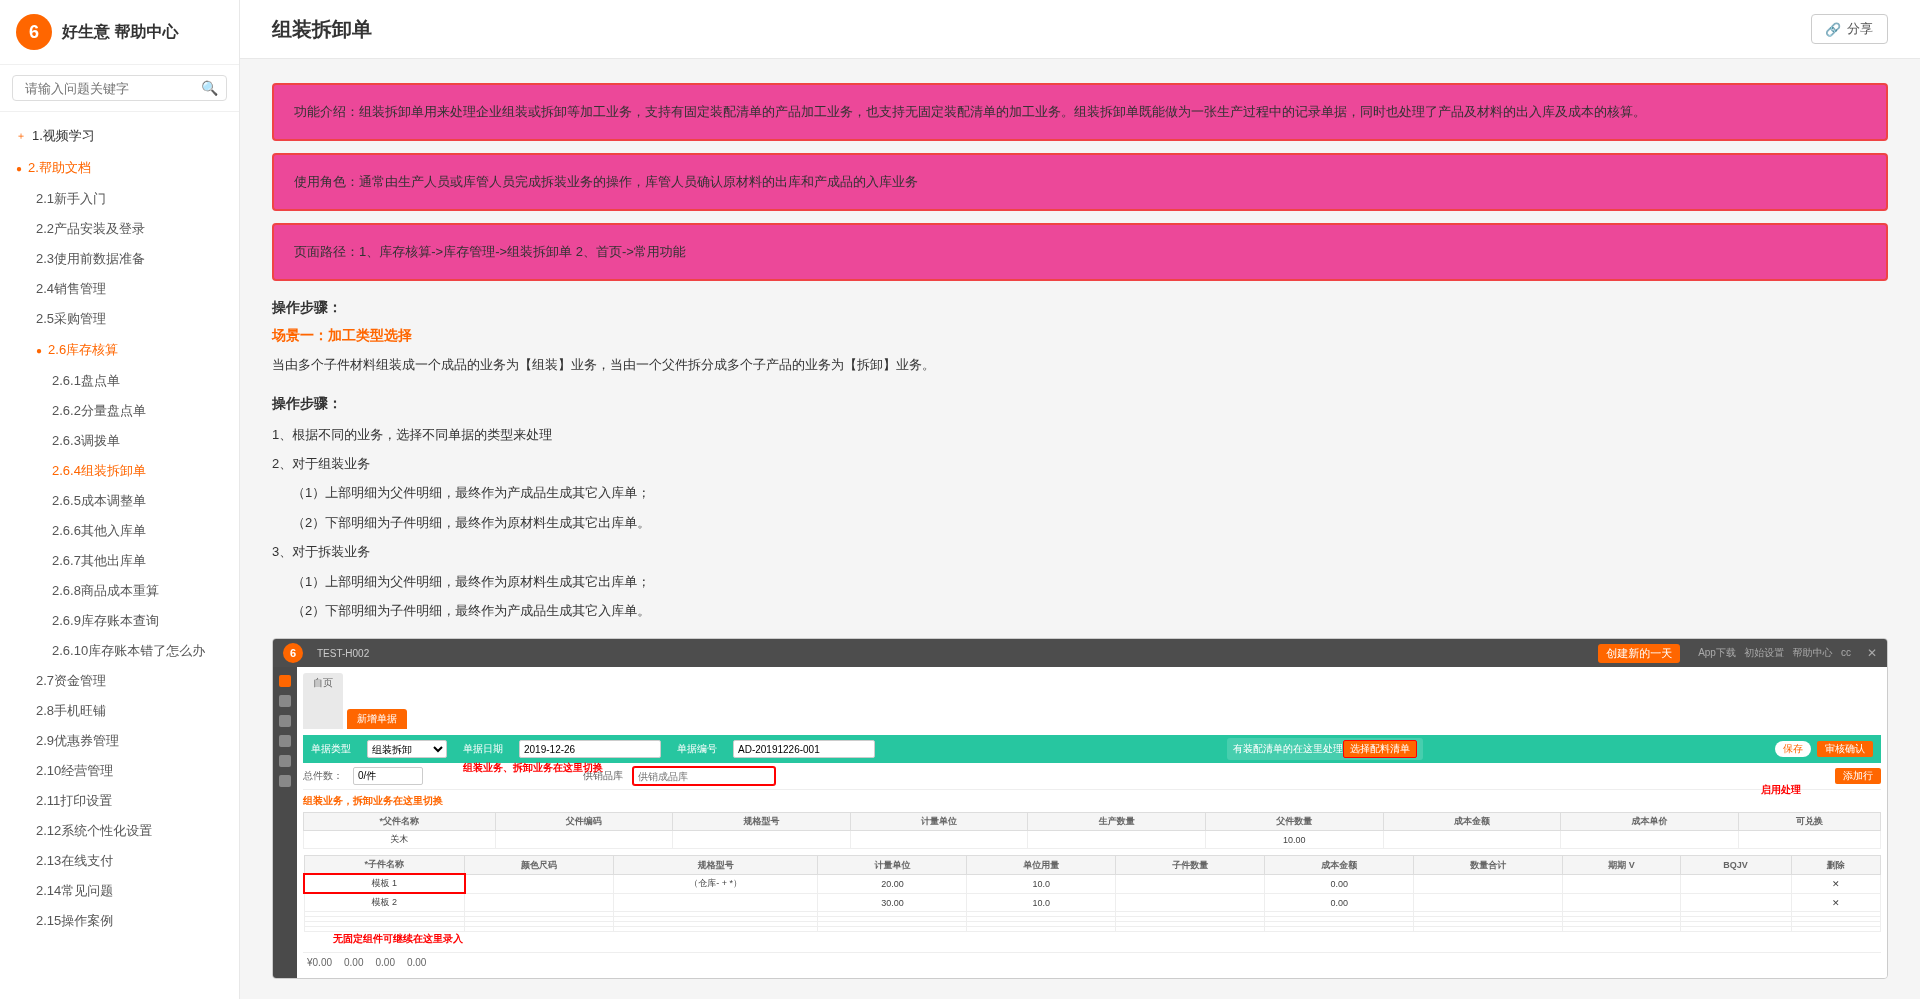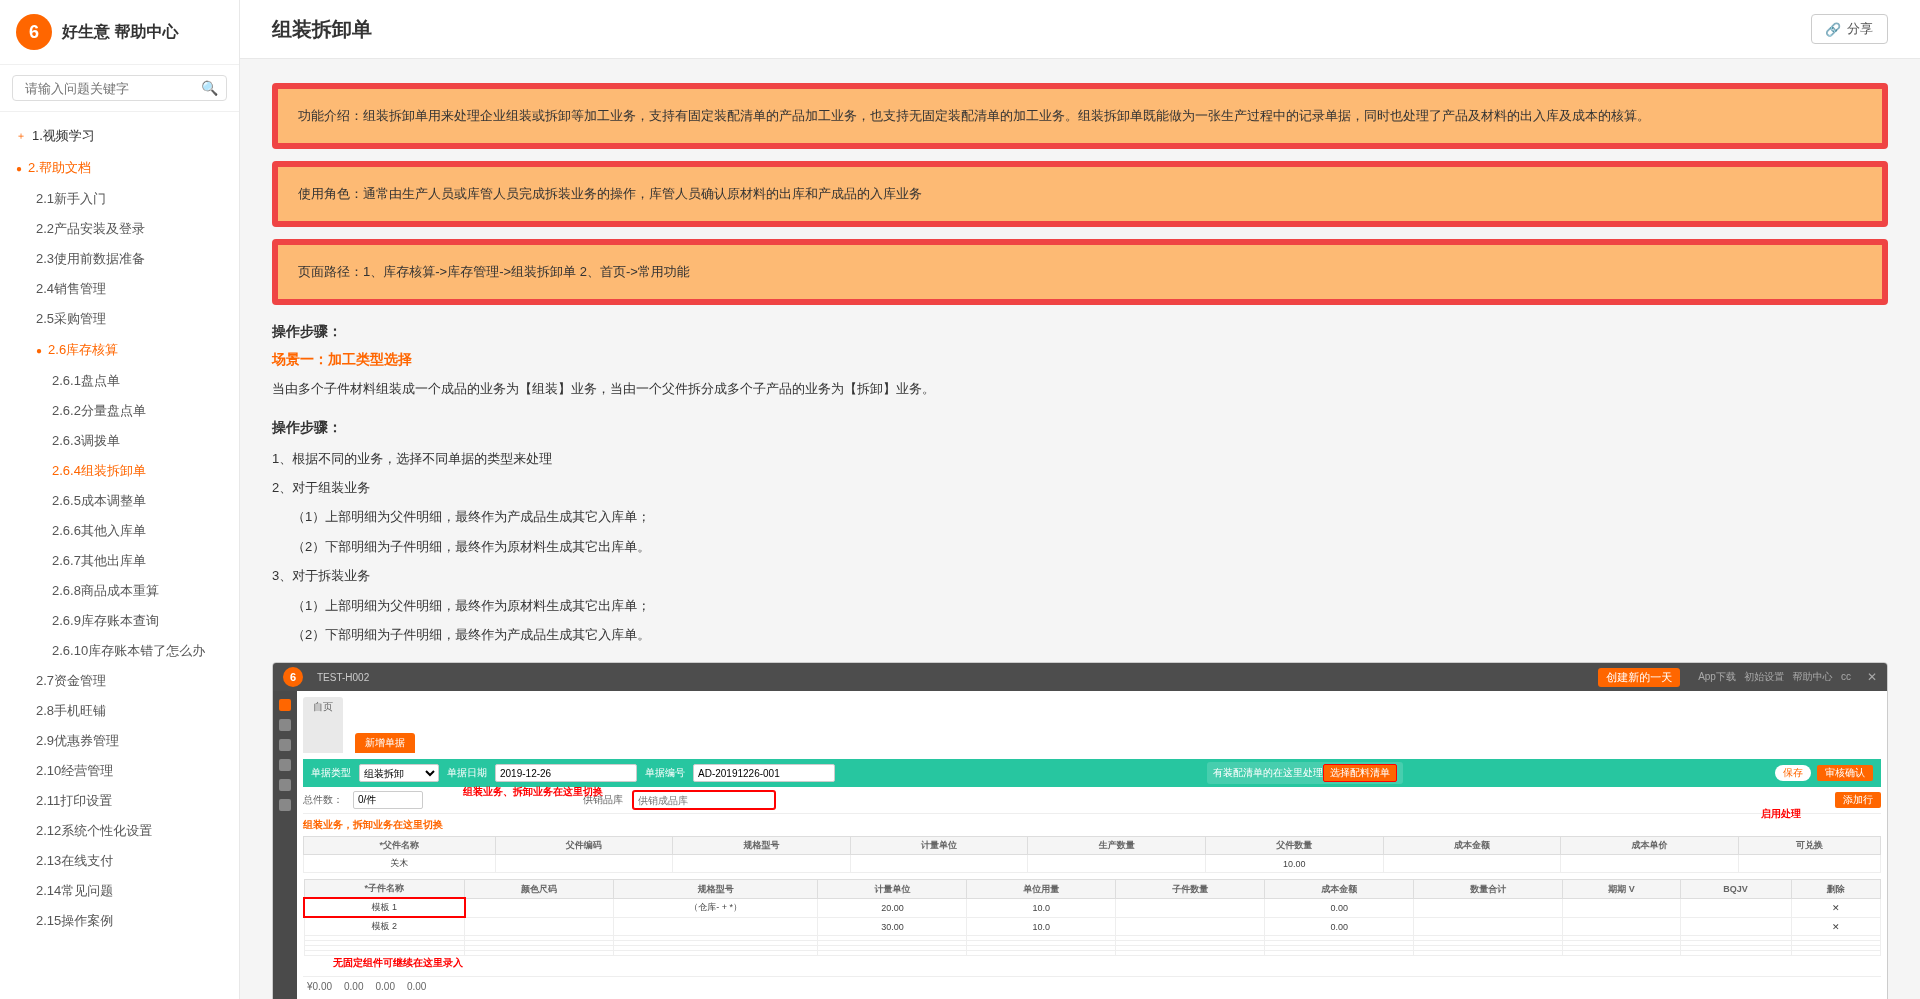--- a/index.html
+++ b/index.html
@@ -111,22 +111,22 @@
       padding: 5px 14px; font-size: 13px; color: #555;
       cursor: pointer; background: #fff;
     }
     .share-btn .share-icon { margin-right: 5px; }
     .content-area {
       flex: 1;
       overflow-y: auto;
       padding: 24px 32px;
     }
     .info-block {
-      background: #fdba74;
-      border: 6px solid #ef4444;
+      background: #ec4899;
+      border: 2px solid #ef4444;
       border-radius: 4px;
       padding: 16px 20px;
       margin-bottom: 12px;
       font-size: 13px;
       line-height: 1.7;
       color: #333;
     }
     .section-heading {
       font-size: 14px;
       font-weight: bold;
@@ -168,21 +168,21 @@
     }
     .mock-orange-btn {
       background: #f60;
       color: #fff;
       border-radius: 3px;
       padding: 2px 8px;
       font-size: 11px;
     }
     .mock-tabs {
       display: flex;
-      gap: 12px;
+      gap: 4px;
       margin-bottom: 6px;
     }
     .mock-tab {
       font-size: 10px;
       padding: 3px 10px;
       border-radius: 3px 3px 0 0;
       background: #e9e9e9;
       color: #666;
       cursor: default;
     }
@@ -380,21 +380,21 @@
         </div>
 
         <div style="flex:1;padding:6px;position:relative">
 
           <div class="mock-tabs">
             <div class="mock-tab">自页</div>
             <div class="mock-tab active">新增单据</div>
           </div>
 
           <div class="green-top-bar">
-            <div style="display:flex;gap:8px;align-items:center">
+            <div style="display:flex;gap:16px;align-items:center">
               <span>单据类型</span>
               <select class="mock-select">
                 <option>组装拆卸</option>
               </select>
               <span>单据日期</span>
               <input class="mock-input" value="2019-12-26" readonly="" style="">
               <span>单据编号</span>
               <input class="mock-input" value="AD-20191226-001" style="min-width: 100px;" readonly="">
             </div>
             <div style="display:flex;align-items:center;gap:0;background:rgba(255,255,255,0.15);padding:2px 6px;border-radius:3px">

